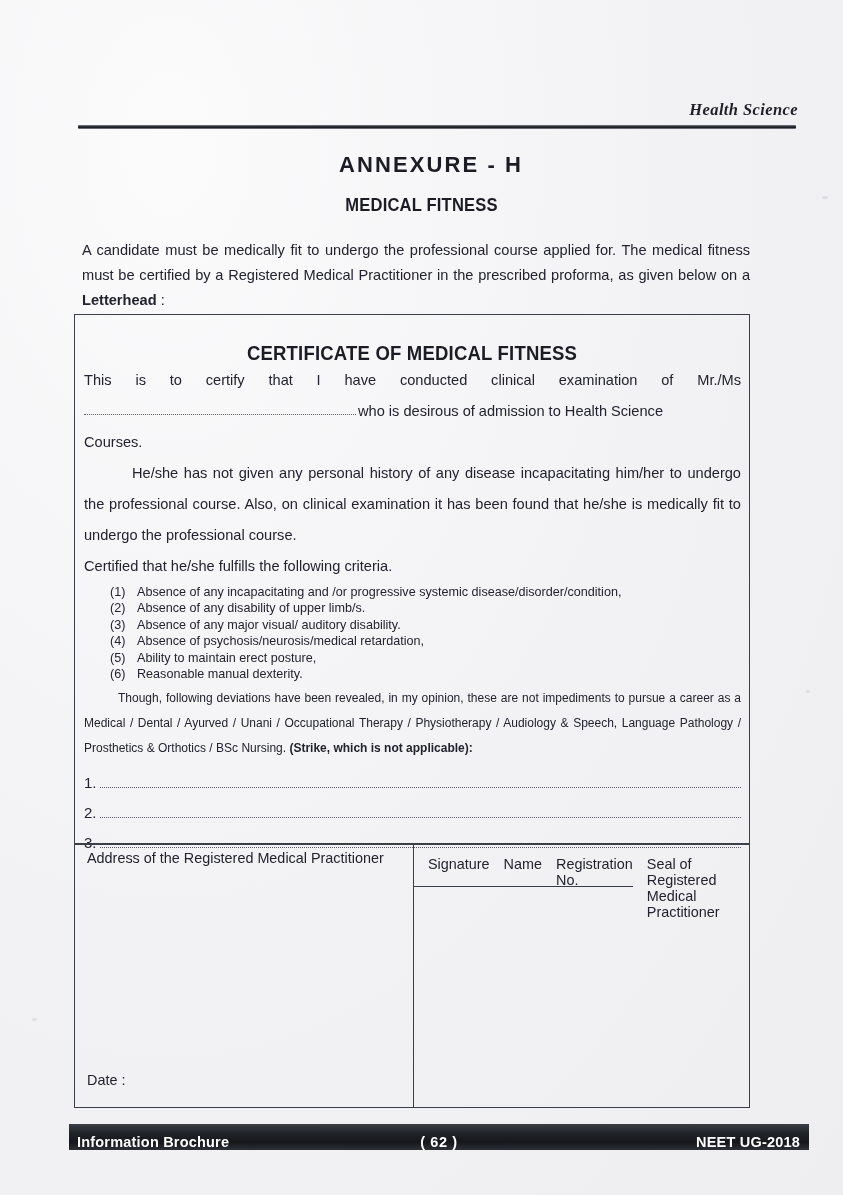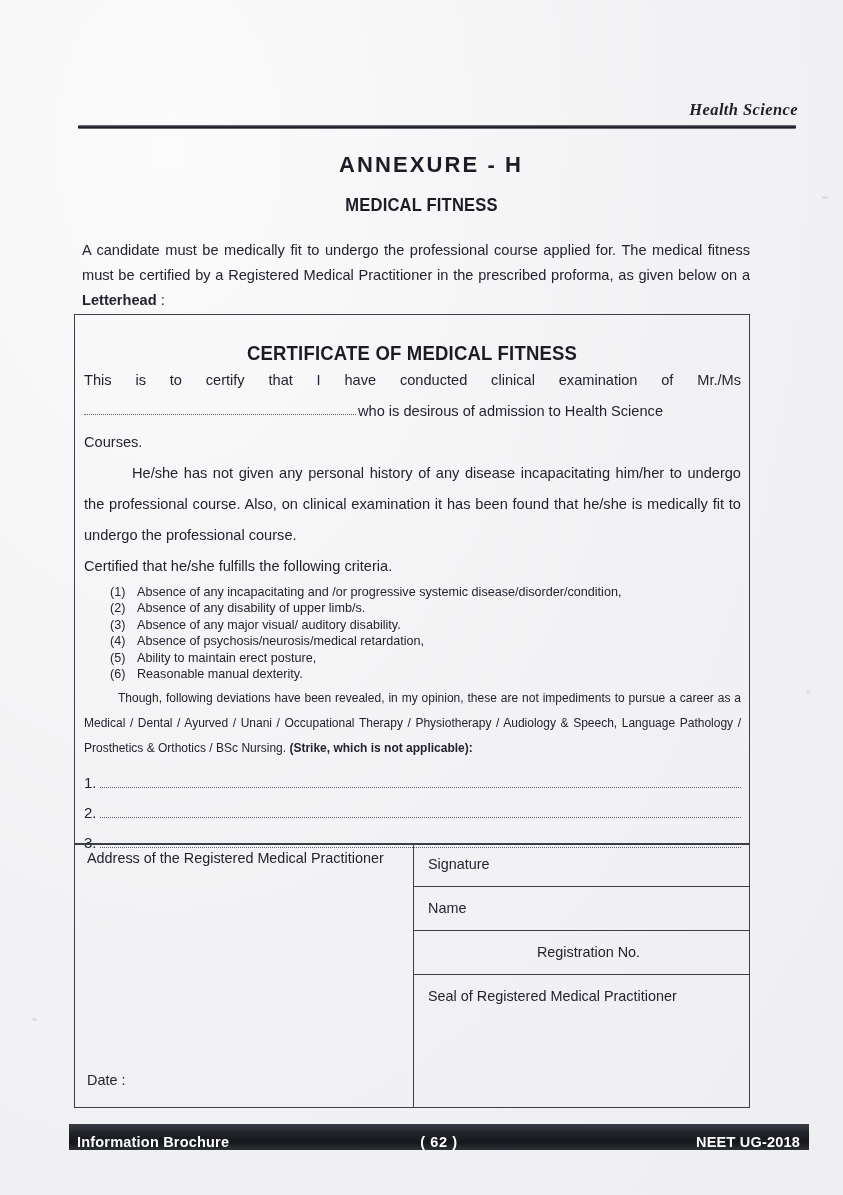--- a/index.html
+++ b/index.html
@@ -202,33 +202,32 @@
   .tbl-left .date {
     position: absolute;
     left: 12px;
     bottom: 19px;
     font-size: 14.4px;
     color: #232330;
   }
   .tbl-right {
     flex: 1 1 auto;
     display: flex;
-    flex-direction: column;
     box-sizing: border-box;
   }
   .cell {
     border-bottom: 1.6px solid #3b3f48;
     box-sizing: border-box;
     padding: 13px 0 0 14px;
     font-size: 14.4px;
     color: #232330;
   }
   .cell.r1 { height: 44px; }
   .cell.r2 { height: 44px; }
-  .cell.r3 { height: 44px; text-align: center; }
+  .cell.r3 { height: 44px; }
   .cell.r4 { flex: 1 1 auto; border-bottom: none; }
   
   .footer {
     position: absolute;
     left: 69px;
     top: 1124px;
     width: 740px;
     height: 26px;
     background: linear-gradient(to bottom, #3a3d45 0%, #202328 35%, #15171b 70%, #2d3036 100%);
     color: #ffffff;

